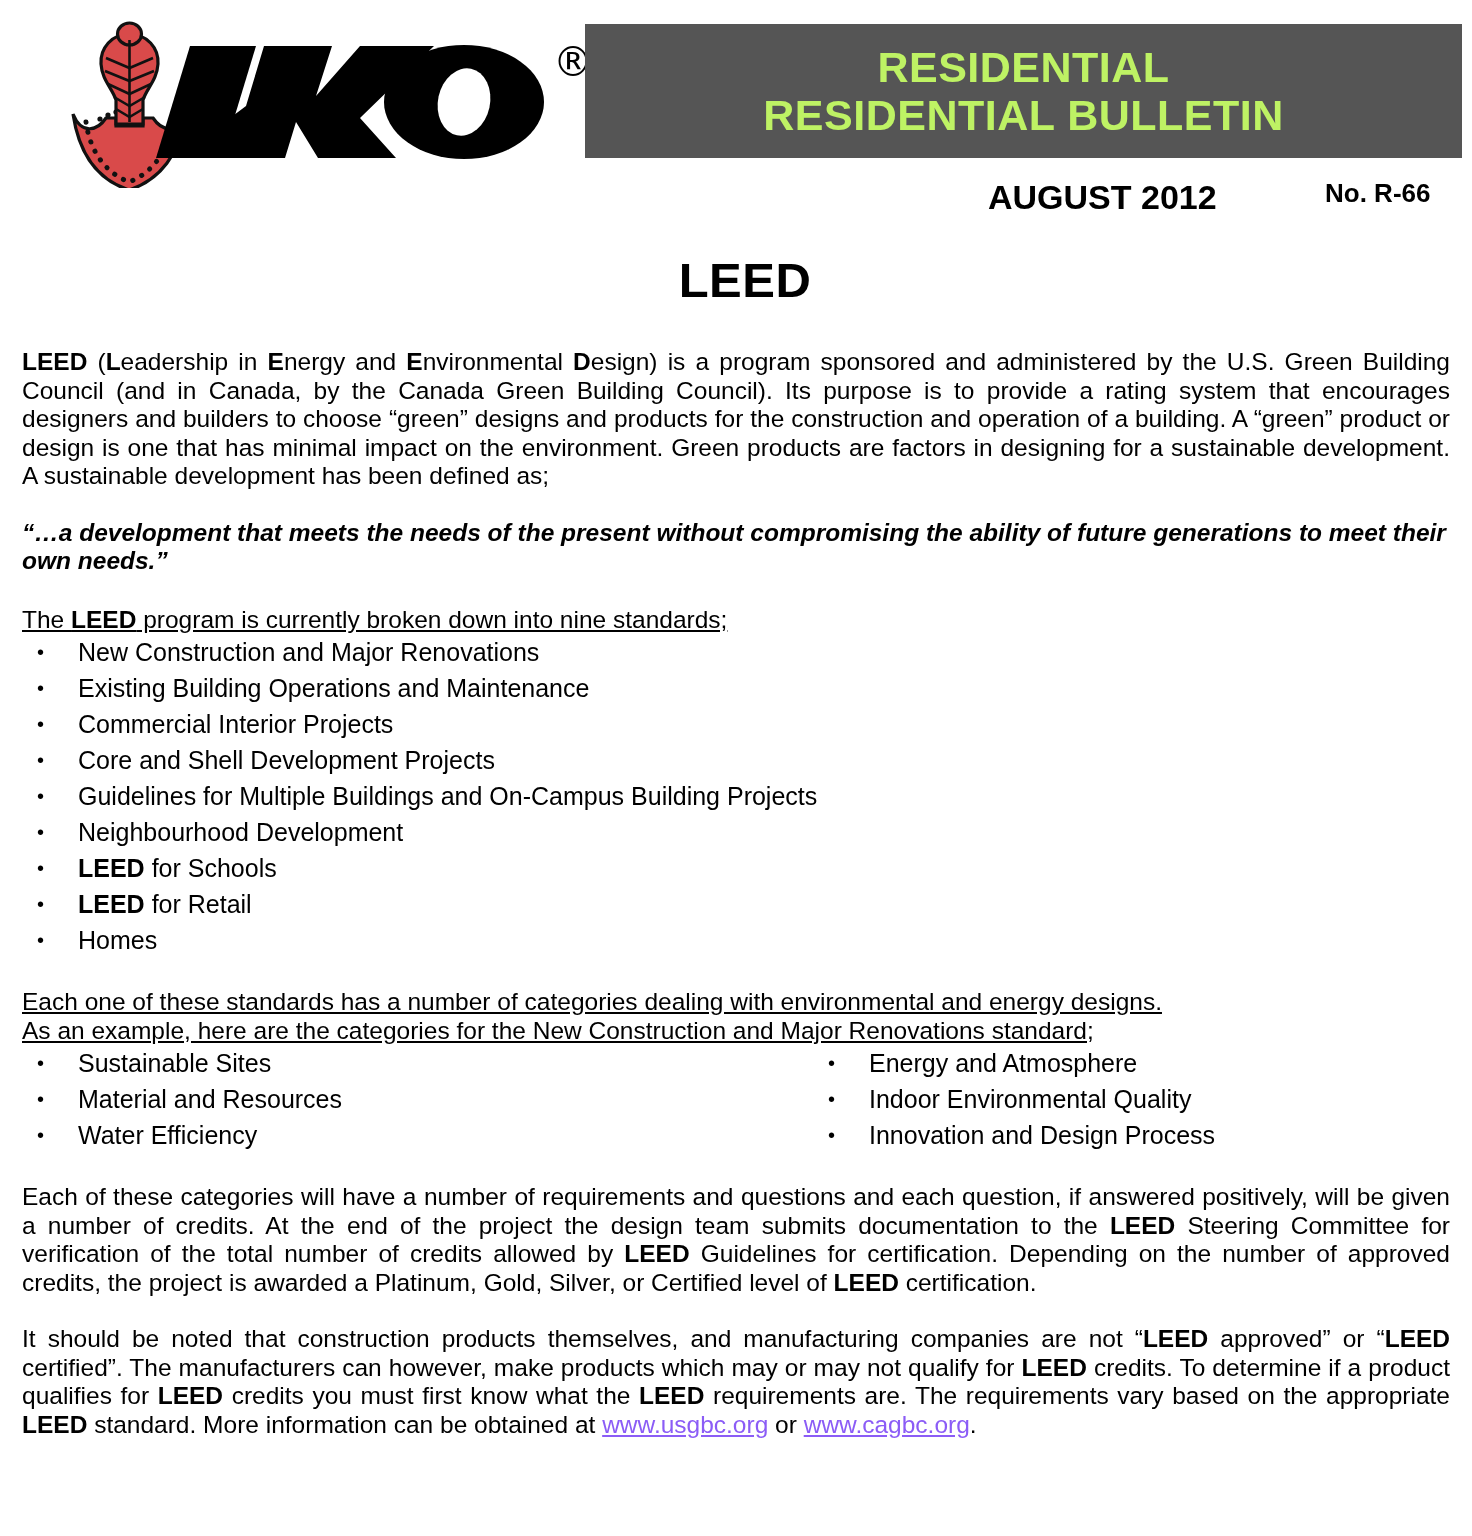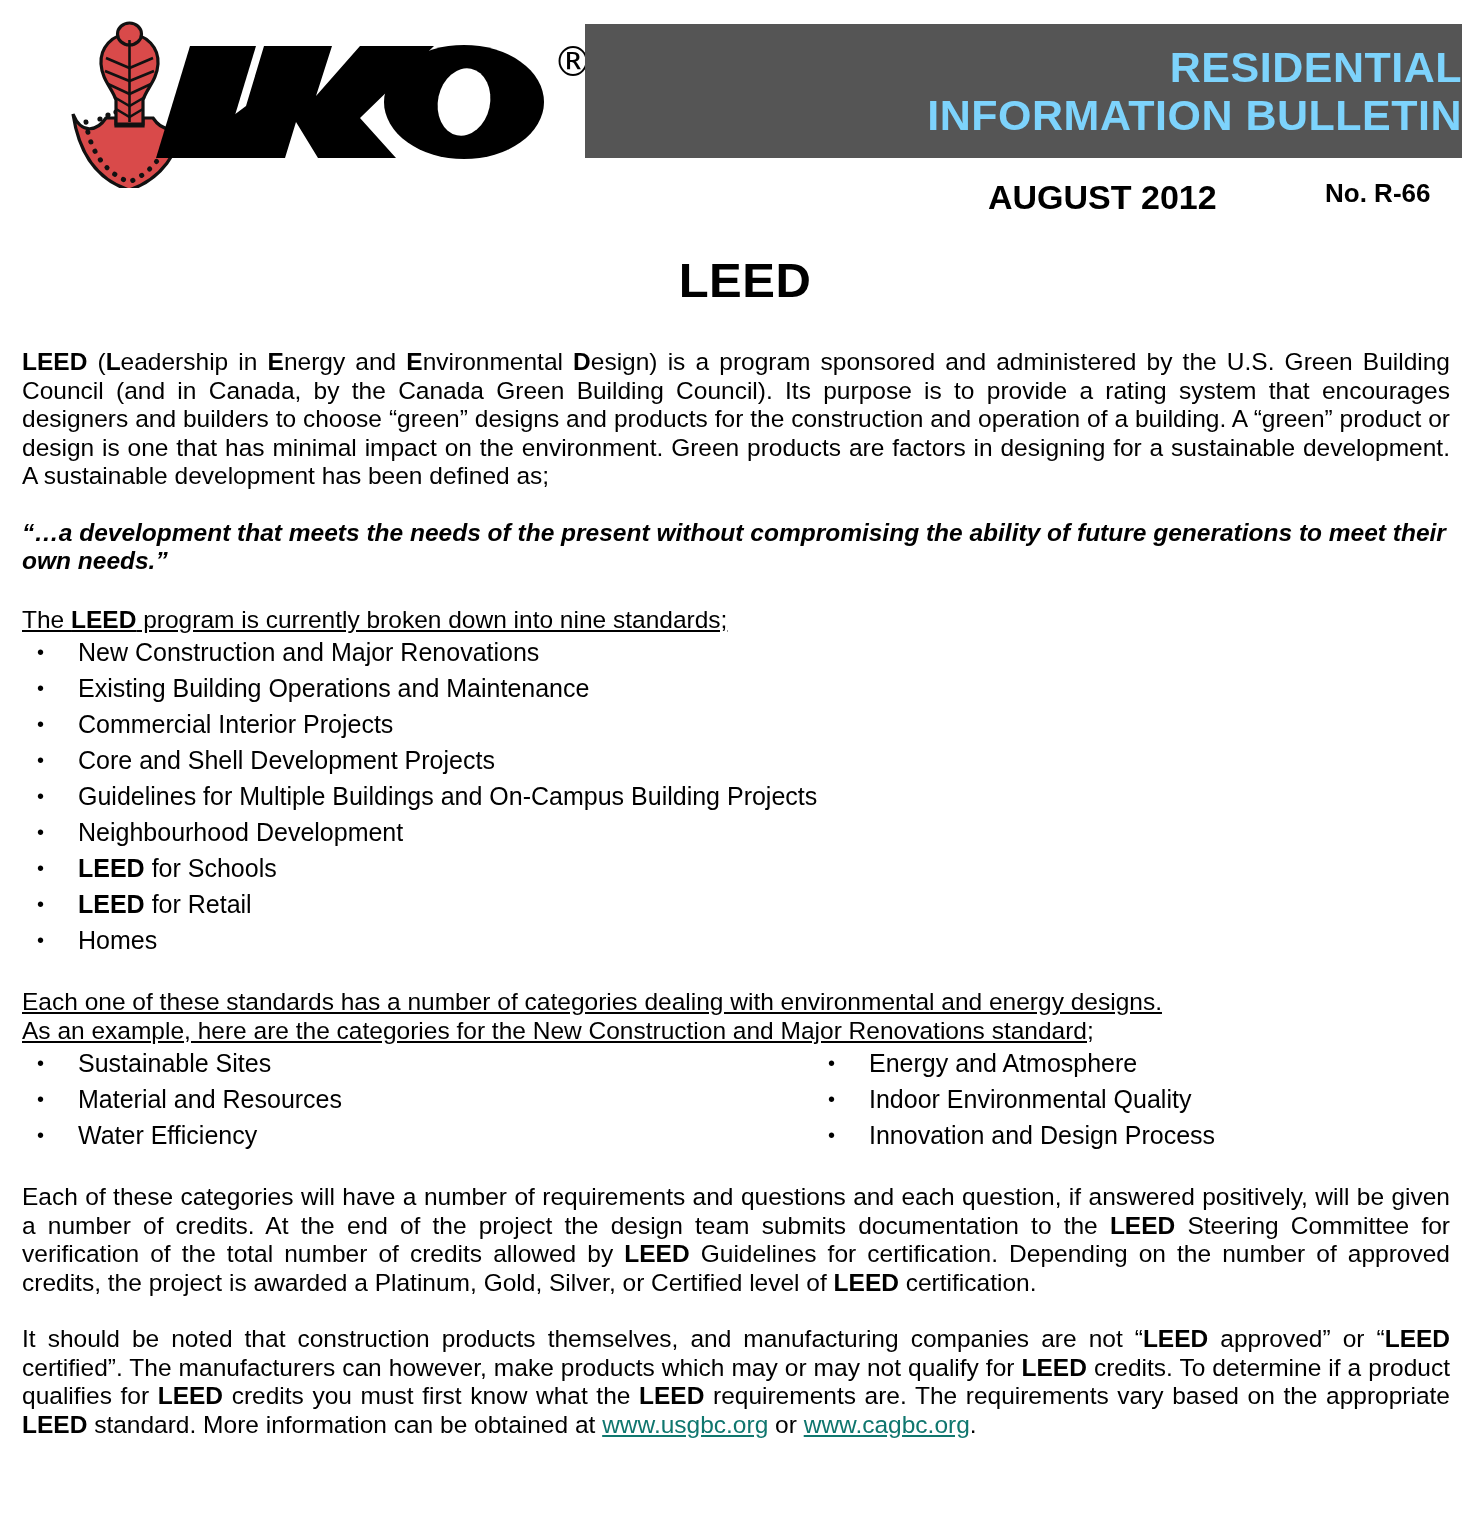--- a/index.html
+++ b/index.html
@@ -44,24 +44,24 @@
     color: #000;
   }
 
   .banner {
     position: absolute;
     left: 585px;
     top: 24px;
     width: 877px;
     height: 134px;
     background: #555555;
-    color: #7dd3fc;
+    color: #bef264;
     display: flex;
     flex-direction: column;
-    align-items: flex-end;
+    align-items: center;
     justify-content: center;
   }
   .banner-line {
     font-size: 43px;
     font-weight: bold;
     letter-spacing: 0.5px;
     line-height: 1.12;
     white-space: nowrap;
   }
 
@@ -169,21 +169,21 @@
   }
   .two-col .col.right {
     margin-left: 789px;
     position: absolute;
     top: 0;
     width: 600px;
   }
   .two-col { position: relative; }
 
   a.weblink {
-    color: #0f766e;
+    color: #8b5cf6;
   }
   b { font-weight: bold; }
 </style>
 </head>
 <body>
 
 <div class="header">
 
   <div class="logo-block">
     <svg class="logo-svg" width="500" height="170" viewBox="0 0 500 170">
@@ -216,21 +216,21 @@
 
         <ellipse cx="404" cy="84" rx="80" ry="57"></ellipse>
       </g>
       <ellipse cx="404" cy="84" rx="26" ry="34" fill="#fff" transform="rotate(12 404 84)"></ellipse>
     </svg>
     <span class="reg-mark">®</span>
   </div>
 
   <div class="banner">
     <div class="banner-line">RESIDENTIAL</div>
-    <div class="banner-line">INFORMATION BULLETIN</div>
+    <div class="banner-line">RESIDENTIAL BULLETIN</div>
   </div>
 
   <div class="issue-row">
     <span class="issue-date">AUGUST 2012</span>
     <span class="issue-no">No. R-66</span>
   </div>
 </div>
 
 <h1 class="doc-title">LEED</h1>
 

